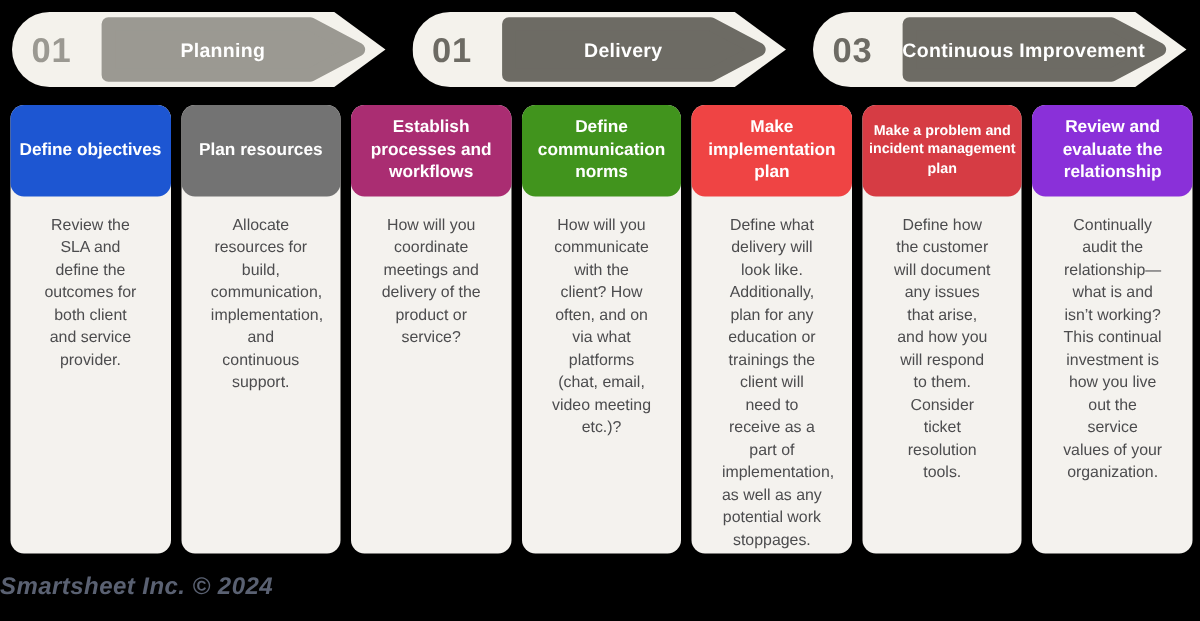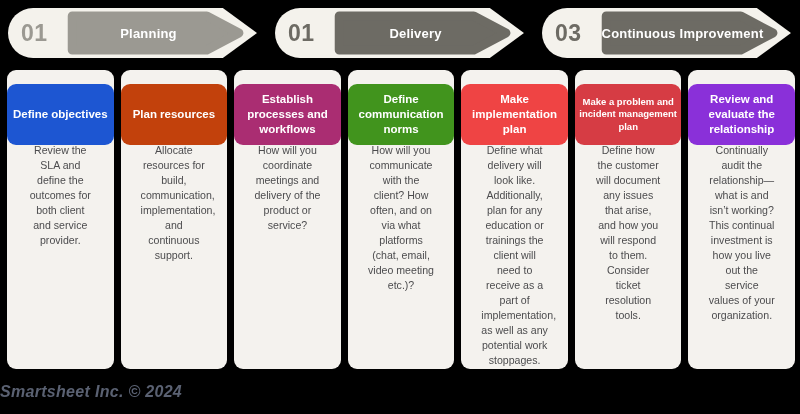--- a/index.html
+++ b/index.html
@@ -51,21 +51,21 @@
   }
   .card {
     position: relative;
     flex: 1;
     height: 299px;
     background: #f4f2ee;
     border-radius: 9px;
   }
   .card-header {
     position: absolute;
-    top: 14px; left: 0; right: 0;
+    top: 0; left: 0; right: 0;
     height: 61px;
     border-radius: 9px;
     display: flex; align-items: center; justify-content: center;
     padding: 2px 4px;
   }
   .card-title {
     color: #ffffff;
     font-size: 11.5px;
     font-weight: bold;
     text-align: center;
@@ -132,21 +132,21 @@
   <div class="cards">
 
     <div class="card">
       <div class="card-header" style="background-color: rgb(29, 86, 210);">
         <div class="card-title">Define objectives</div>
       </div>
       <div class="card-body">Review the SLA and define the outcomes for both client and service provider.</div>
     </div>
 
     <div class="card">
-      <div class="card-header" style="background-color: #c2410c;">
+      <div class="card-header" style="background-color: #737373;">
         <div class="card-title">Plan resources</div>
       </div>
       <div class="card-body">Allocate resources for build, communication, implementation, and continuous support.</div>
     </div>
 
     <div class="card">
       <div class="card-header" style="background-color: rgb(170, 45, 114);">
         <div class="card-title">Establish processes and workflows</div>
       </div>
       <div class="card-body">How will you coordinate meetings and delivery of the product or service?</div>

